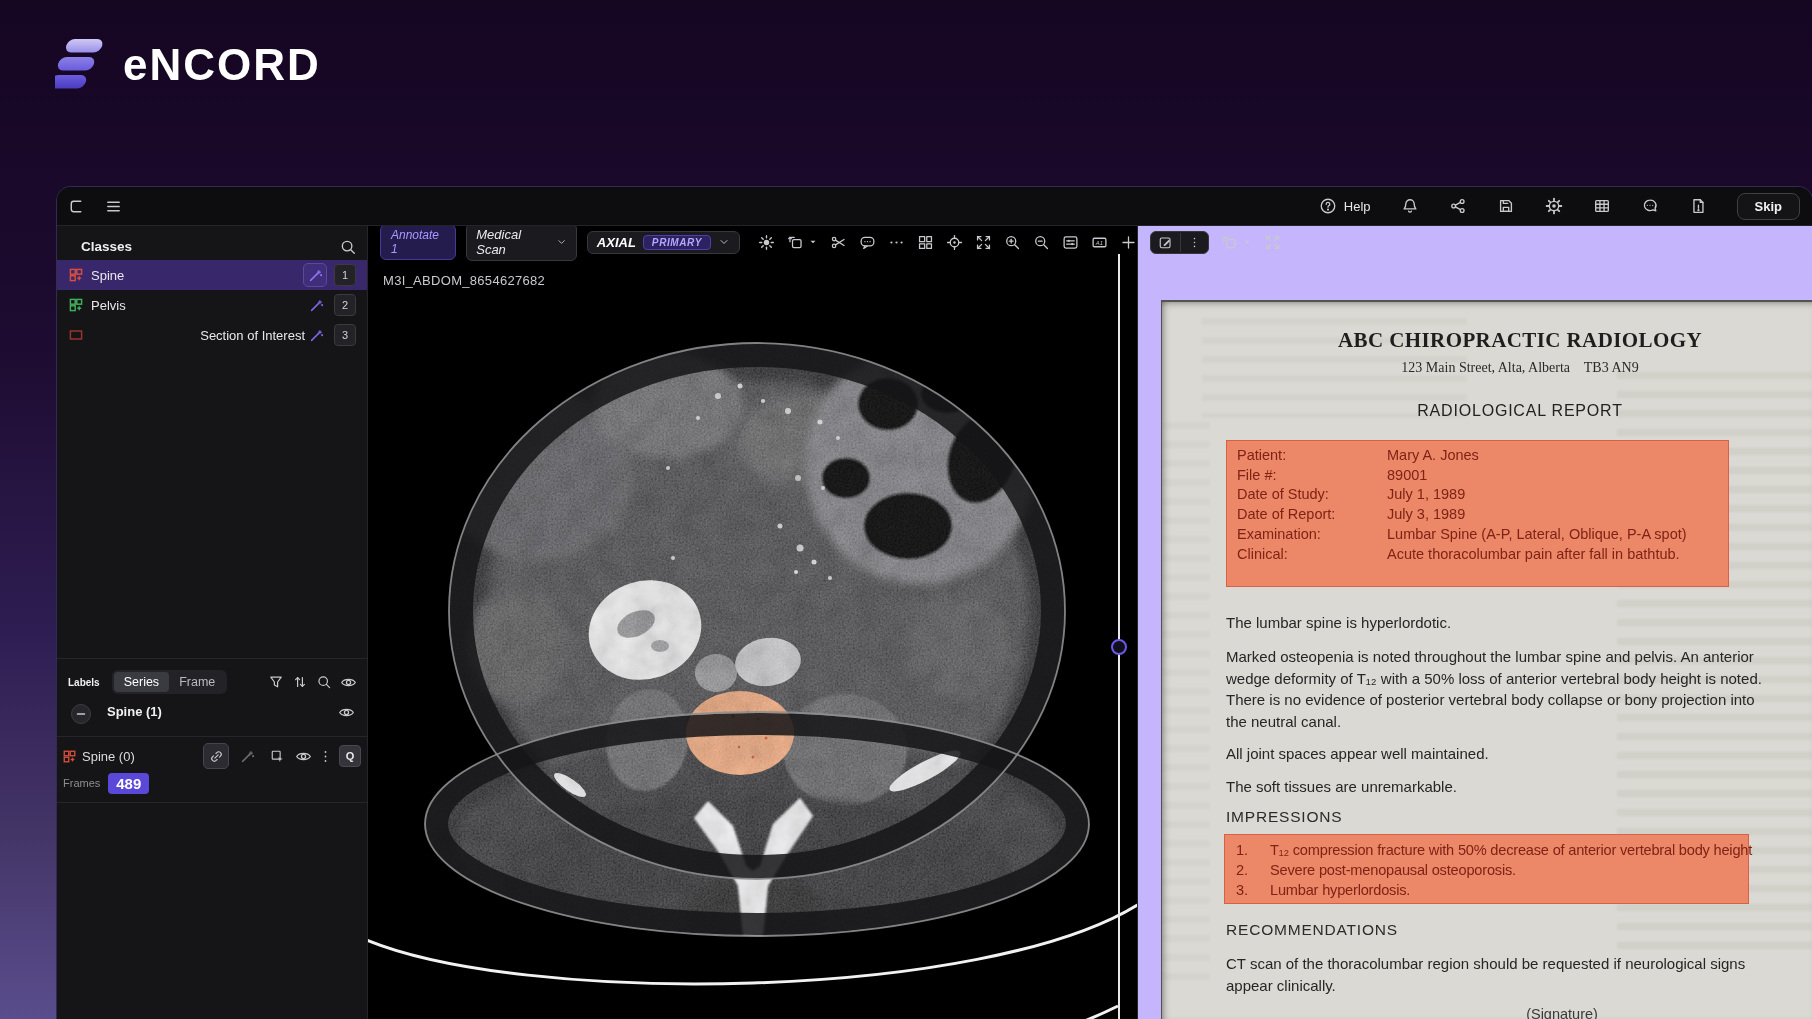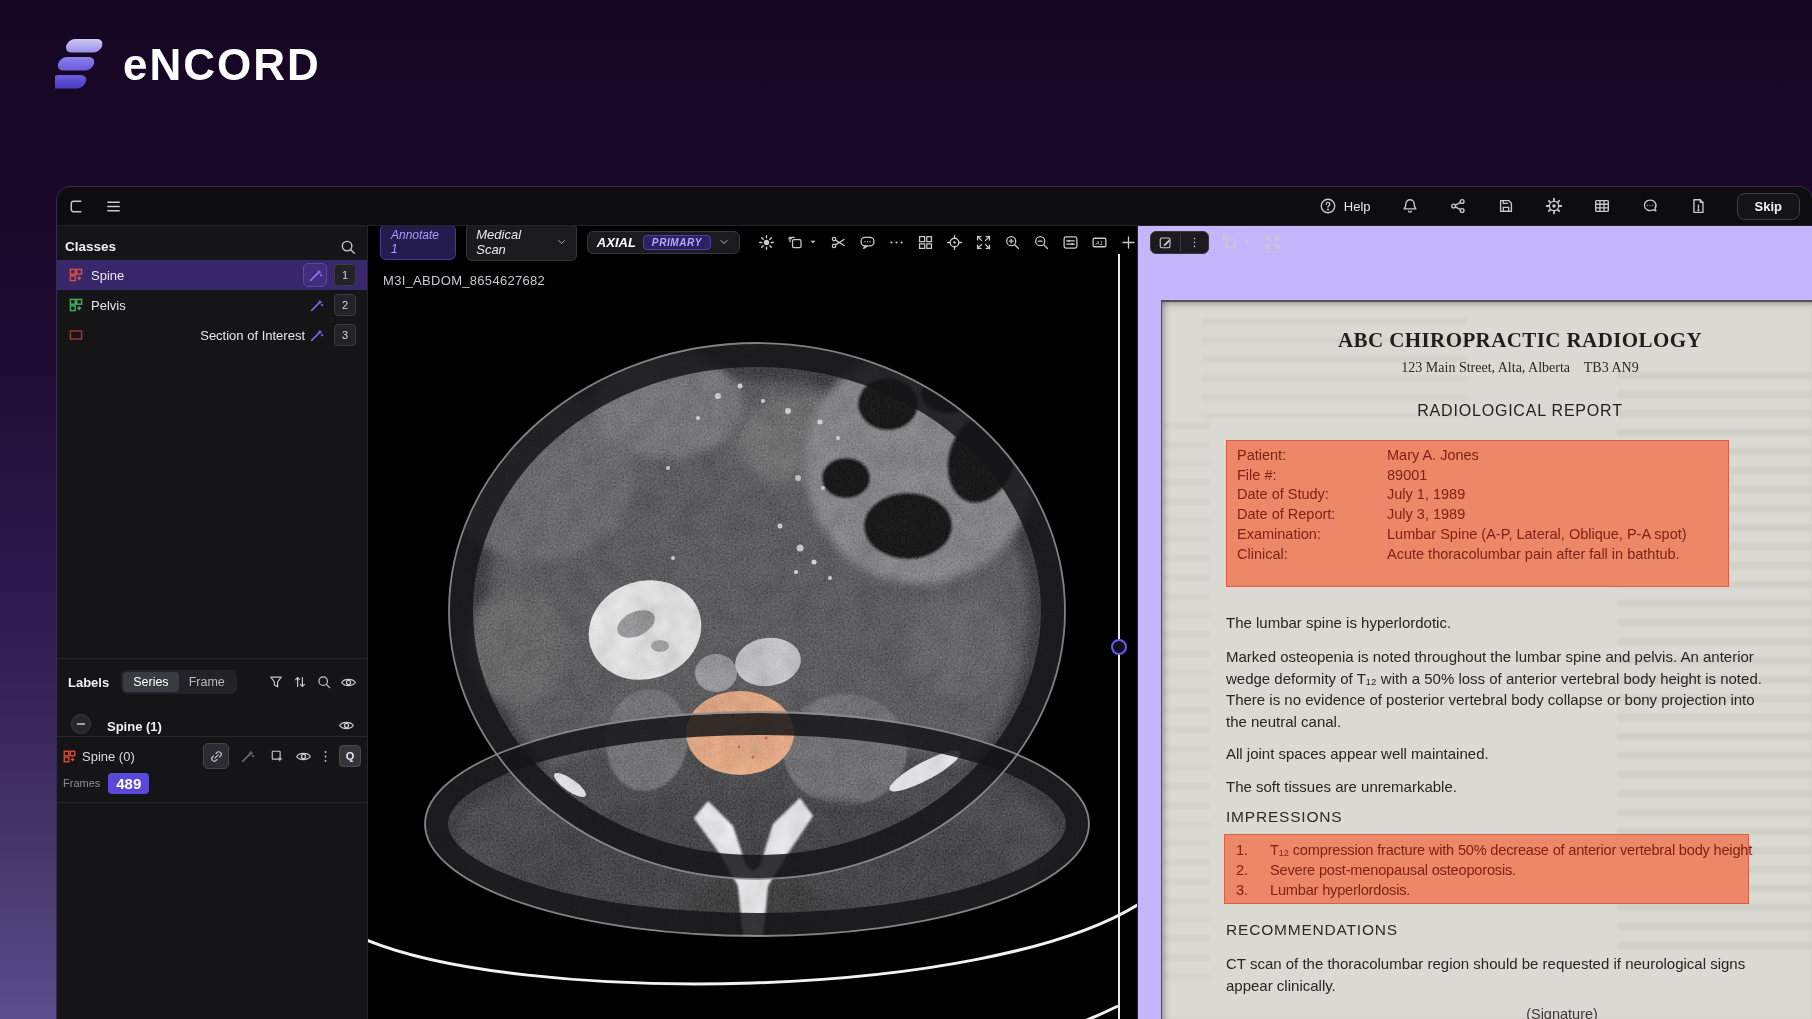--- a/index.html
+++ b/index.html
@@ -18,38 +18,38 @@
   .topbar-left{position:absolute;left:10px;top:0;height:38px;display:flex;align-items:center;gap:18px;}
   .topbar-right{position:absolute;right:12px;top:0;height:38px;display:flex;align-items:center;gap:30px;}
   .tb-btn{display:flex;align-items:center;gap:7px;color:#e6e6ea;font-size:13px;cursor:pointer;}
   .skip-btn{border:1px solid #3f3f45;background:#141417;border-radius:8px;padding:5px 17px;
     color:#f2f2f5;font-size:13px;font-weight:600;}
   .ic{stroke:#c9c9cd;fill:none;stroke-width:1.5;stroke-linecap:round;stroke-linejoin:round;display:block;}
   
   .sidebar{position:absolute;left:0;top:39px;width:311px;bottom:0;background:#151517;
     border-right:1px solid #26262a;box-sizing:border-box;}
   .classes-header{position:absolute;left:0;right:0;top:10px;height:24px;}
-  .classes-title{position:absolute;left:8px;top:3px;color:#efeff2;font-size:13.5px;font-weight:700;}
+  .classes-title{position:absolute;left:24px;top:3px;color:#efeff2;font-size:13.5px;font-weight:700;}
   .classes-search{position:absolute;right:10px;top:2px;}
   .class-row{position:absolute;left:0;right:0;height:30px;display:flex;align-items:center;}
   .class-row.sel{background:#39276b;}
   .class-glyph{margin-left:11px;}
   .class-label{margin-left:7px;color:#e8e8ec;font-size:13px;flex:1;}
   .wand-btn{width:22px;height:22px;display:flex;align-items:center;justify-content:center;border-radius:5px;}
   .wand-btn.boxed{border:1px solid #5a4a9e;background:rgba(110,90,230,.14);}
   .hotkey-badge{width:20px;height:20px;margin:0 11px 0 7px;border-radius:4px;background:#232327;
     border:1px solid #3a3a3f;color:#d2d2d6;font-size:11px;display:flex;align-items:center;justify-content:center;}
   .sb-divider{position:absolute;left:0;right:0;height:1px;background:#26262a;}
   .labels-header{position:absolute;left:0;right:0;top:440px;height:32px;display:flex;align-items:center;}
-  .labels-title{margin-left:11px;color:#efeff2;font-size:13px;font-weight:700;}
+  .labels-title{margin-left:11px;color:#efeff2;font-size:10px;font-weight:700;}
   .seg-toggle{margin-left:12px;background:#232327;border-radius:6px;padding:2px;display:flex;}
   .seg{padding:3px 10px;font-size:12.5px;color:#b9b9bf;border-radius:4px;}
   .seg.active{background:#3a3a41;color:#fff;}
   .labels-icons{margin-left:auto;margin-right:10px;display:flex;gap:8px;align-items:center;}
-  .group-row{position:absolute;left:0;right:0;top:478px;height:30px;display:flex;align-items:flex-end;}
+  .group-row{position:absolute;left:0;right:0;top:478px;height:30px;display:flex;align-items:flex-start;}
   .minus-btn{margin-left:14px;width:18px;height:18px;border-radius:50%;background:#26262b;border:1px solid #3c3c42;
     display:flex;align-items:center;justify-content:center;}
   .group-label{margin-left:16px;color:#f0f0f3;font-size:13px;font-weight:700;}
   .group-eye{margin-left:auto;margin-right:12px;}
   .inst-row{position:absolute;left:0;right:0;top:516px;height:28px;display:flex;align-items:center;}
   .inst-label{margin-left:5px;color:#dcdce0;font-size:13px;}
   .inst-actions{margin-left:auto;margin-right:6px;display:flex;gap:6px;align-items:center;}
   .sq-btn{width:24px;height:24px;display:flex;align-items:center;justify-content:center;border-radius:5px;}
   .sq-btn.boxed{border:1px solid #45454c;background:#2b2b31;}
   .qkey{width:20px;height:20px;border-radius:4px;background:#34343a;border:1px solid #48484f;color:#e8e8ec;

